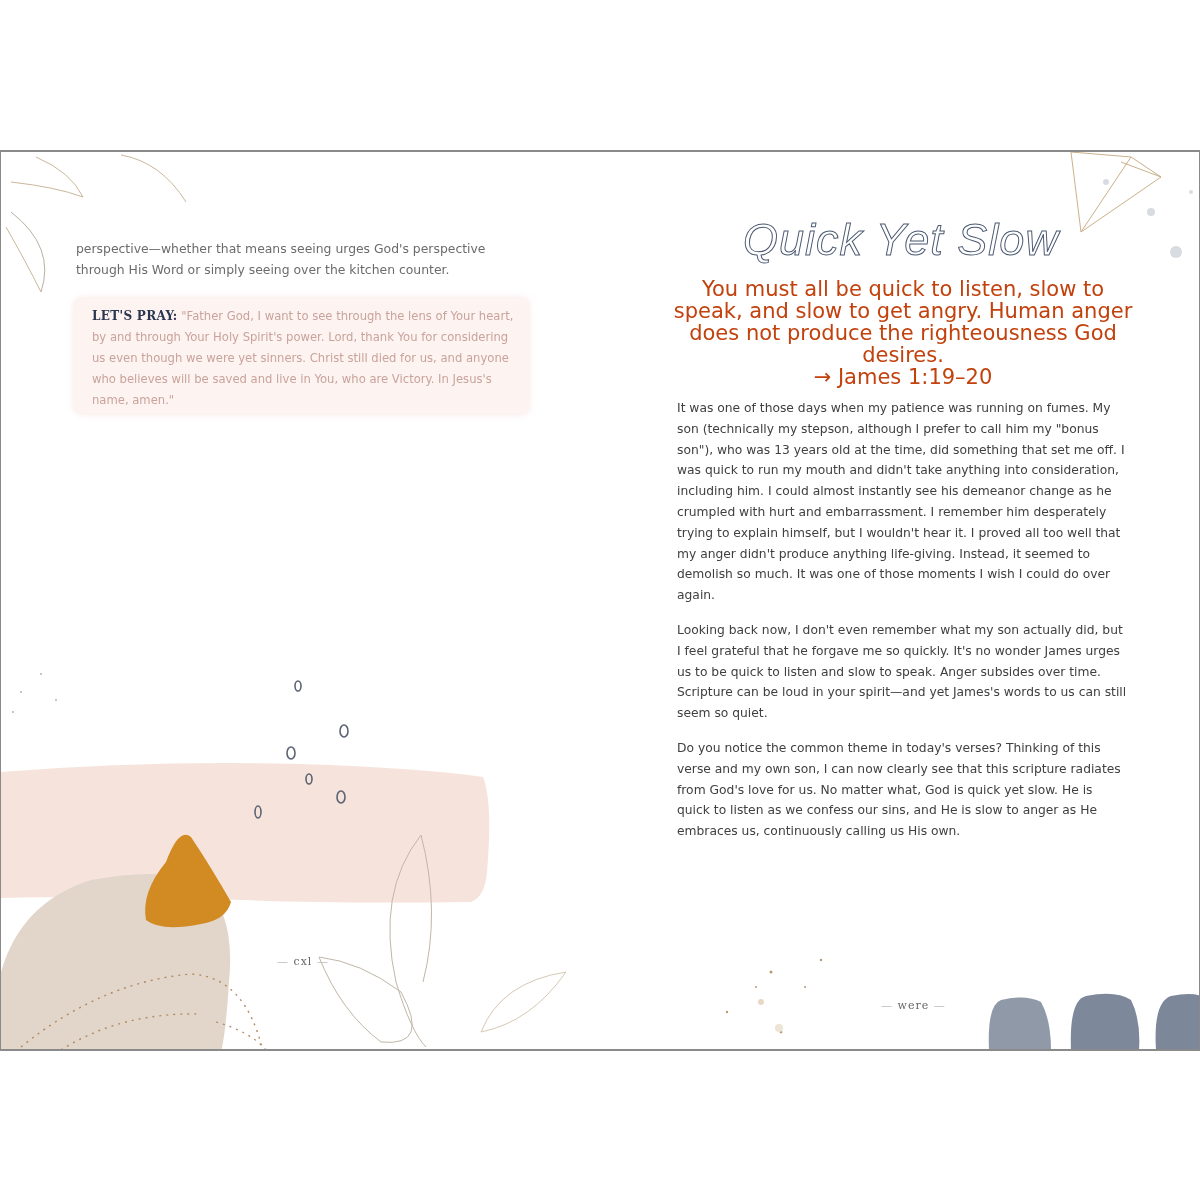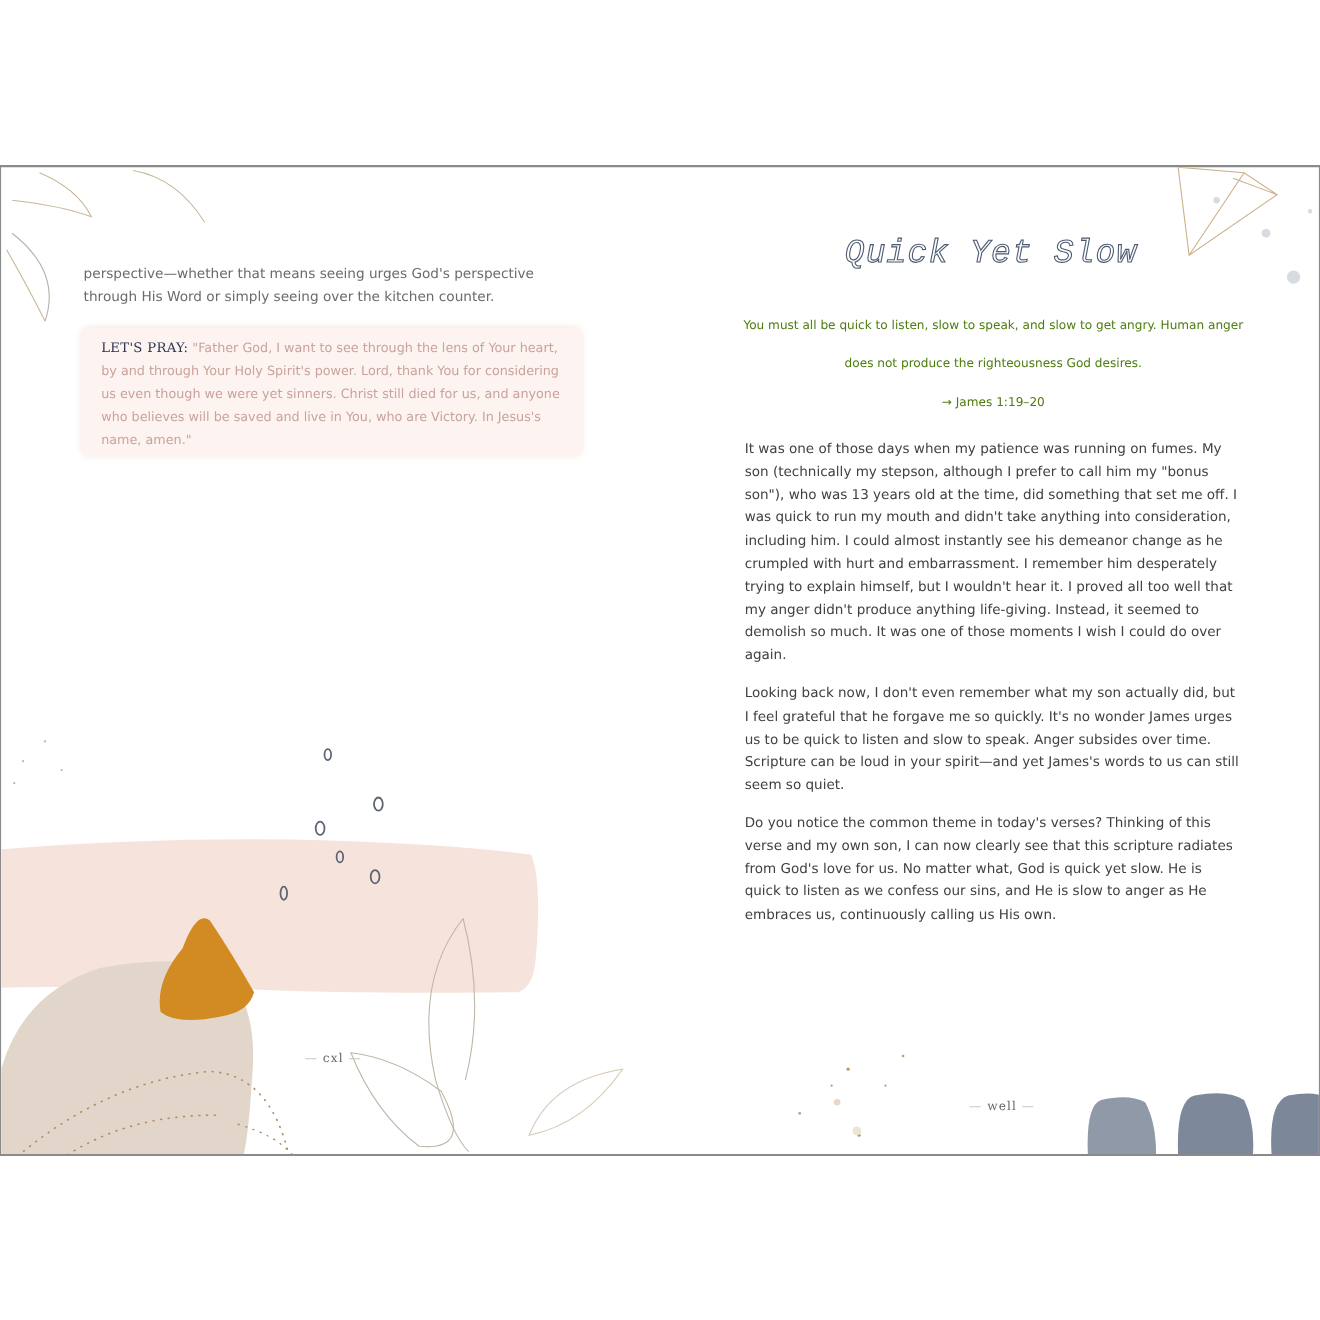--- a/index.html
+++ b/index.html
@@ -2,23 +2,23 @@
 <html><head>
 <meta charset="utf-8">
 <style>
   html,body{margin:0;padding:0;background:#fff;}
   body{width:1200px;height:1200px;position:relative;overflow:hidden;font-family:"DejaVu Sans",sans-serif;}
   .spread{position:absolute;left:0;top:150px;width:1198px;height:897px;border:1px solid #8a8a8a;border-width:2px 1px 2px 1px;background:#fff;overflow:hidden;}
   .deco{position:absolute;pointer-events:none;}
   .lp-text{position:absolute;left:75px;top:86px;width:440px;font-size:12.4px;line-height:21px;color:#6b6b6b;}
   .pray-box{position:absolute;left:73px;top:146px;width:455px;height:116px;background:#fdf3f1;border-radius:8px;box-shadow:0 0 6px rgba(240,210,205,.6);}
   .pray-text{position:absolute;left:18px;top:8px;width:422px;font-size:11.6px;line-height:21px;color:#c9a39b;}
-  .pray-label{font-family:"DejaVu Serif",serif;font-weight:normal;color:#2c3550;font-size:12px;letter-spacing:.3px;}
-  .title{position:absolute;left:700px;top:62px;width:400px;text-align:center;font-family:Liberation Mono, monospace;font-style:italic;font-size:30px;color:#fff;-webkit-text-stroke:1px #4c5a72;letter-spacing:1px;}
-  .verse{position:absolute;left:672px;top:126px;width:460px;text-align:center;font-size:11px;line-height:35px;color:#4d7c0f;}
+  .pray-label{font-family:"DejaVu Serif",serif;font-weight:bold;color:#2c3550;font-size:12px;letter-spacing:.3px;}
+  .title{position:absolute;left:700px;top:62px;width:400px;text-align:center;font-family:Liberation Sans, sans-serif;font-style:italic;font-size:45px;color:#fff;-webkit-text-stroke:1px #4c5a72;letter-spacing:1px;}
+  .verse{position:absolute;left:672px;top:126px;width:460px;text-align:center;font-size:21px;line-height:22px;color:#c2410c;}
   .verse-ref{display:block;}
   .body-text{position:absolute;left:676px;width:450px;font-size:12.3px;line-height:20.8px;color:#404040;}
   .page-no{position:absolute;font-family:"DejaVu Serif",serif;font-size:11px;color:#666;letter-spacing:1px;}
   .page-no .dash{color:#bbb;}
 </style>
 </head>
 <body>
 
 <div class="spread">
 
@@ -91,20 +91,20 @@
         <circle cx="55" cy="45" r="1"></circle>
         <circle cx="26" cy="70" r="1.2"></circle>
         <circle cx="80" cy="90" r="1.4"></circle>
         <circle cx="120" cy="18" r="1.2"></circle>
         <circle cx="104" cy="45" r="1"></circle>
         <circle cx="60" cy="60" r="3" fill="#e8d8c4"></circle>
         <circle cx="78" cy="86" r="4" fill="#ece4d4"></circle>
       </g>
   </svg>
 
-  <div class="page-no" style="left:880px;top:847px;"><span class="dash">— </span><span>well</span><span class="dash"> —</span></div>
+  <div class="page-no" style="left:880px;top:847px;"><span class="dash">— </span><span>were</span><span class="dash"> —</span></div>
 
   <svg class="deco" style="left:980px;top:838px" width="220" height="60" viewBox="0 0 220 60">
     <path d="M8 60 Q6 15 20 10 Q45 4 60 12 Q70 30 70 60 Z" fill="#8f99a8"></path>
     <path d="M90 60 Q88 10 105 6 Q135 0 150 10 Q160 30 158 60 Z" fill="#7d889a"></path>
     <path d="M175 60 Q172 12 190 6 Q210 2 220 6 L220 60 Z" fill="#7c8799"></path>
   </svg>
 </div>
 
 </body></html>

